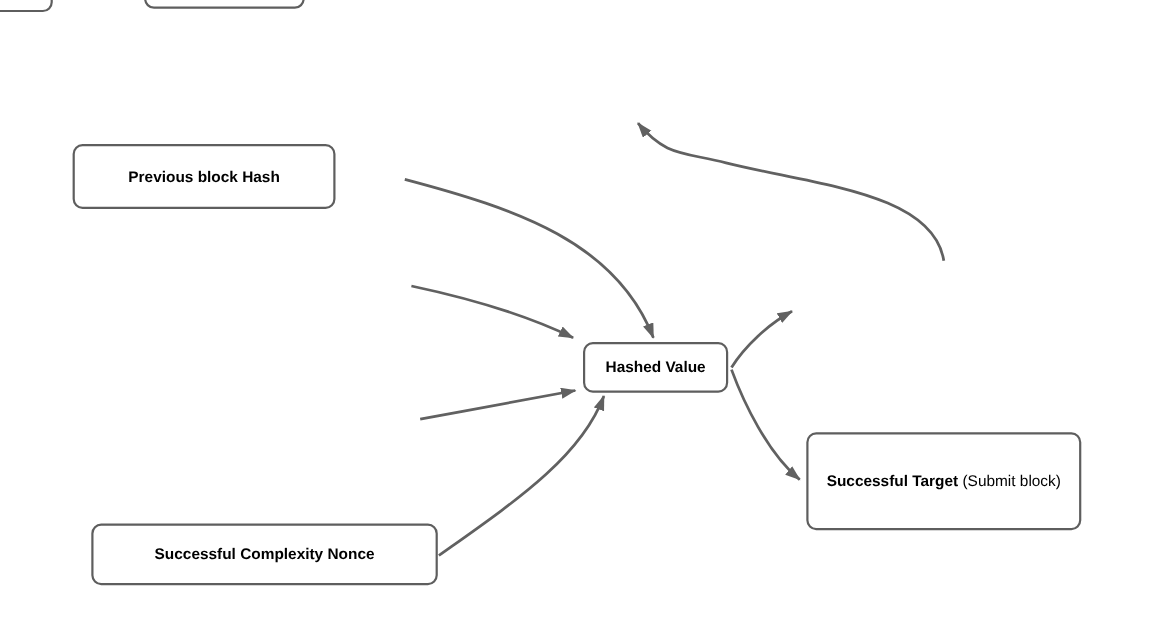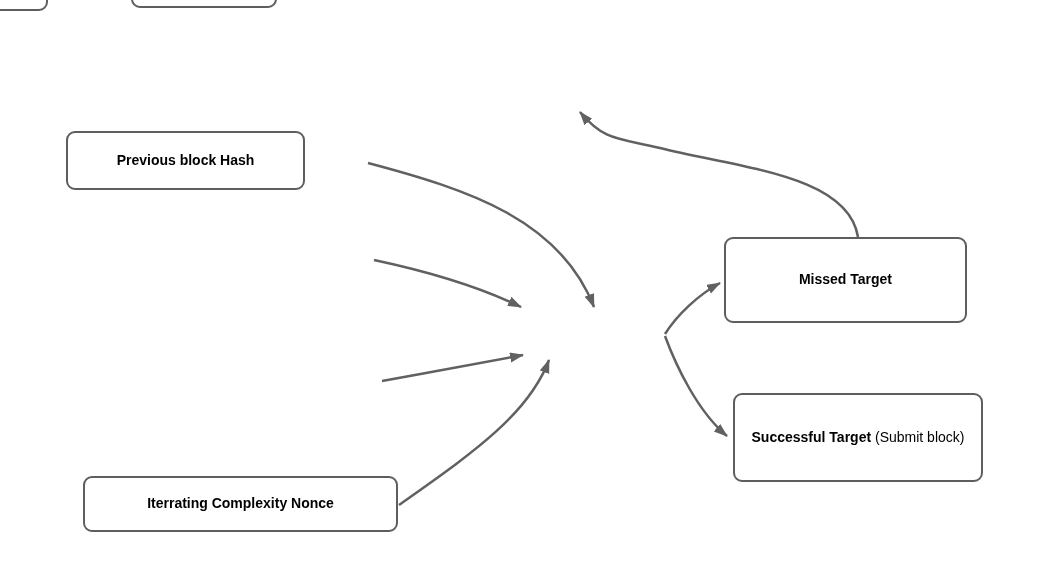--- a/index.html
+++ b/index.html
@@ -82,25 +82,25 @@
   <div class="node" id="node-cropped-2"></div>
 
 
   <div class="node" id="node-prev">
     <span>Previous block Hash</span>
   </div>
 
 
 
   <div class="node" id="node-nonce">
-    <span>Iterrating Complexity Nonce</span>
+    <span>Successful Complexity Nonce</span>
   </div>
 
+  <div class="node" id="node-hashed">
+    <span>Hashed Value</span>
+  </div>
 
-  <div class="node" id="node-missed">
-    <span>Missed Target</span>
-  </div>
 
   <div class="node" id="node-success">
     <span><span>Successful Target</span><span class="normal"> (Submit block)</span></span>
   </div>
 
 </div>
 
 </body></html>

